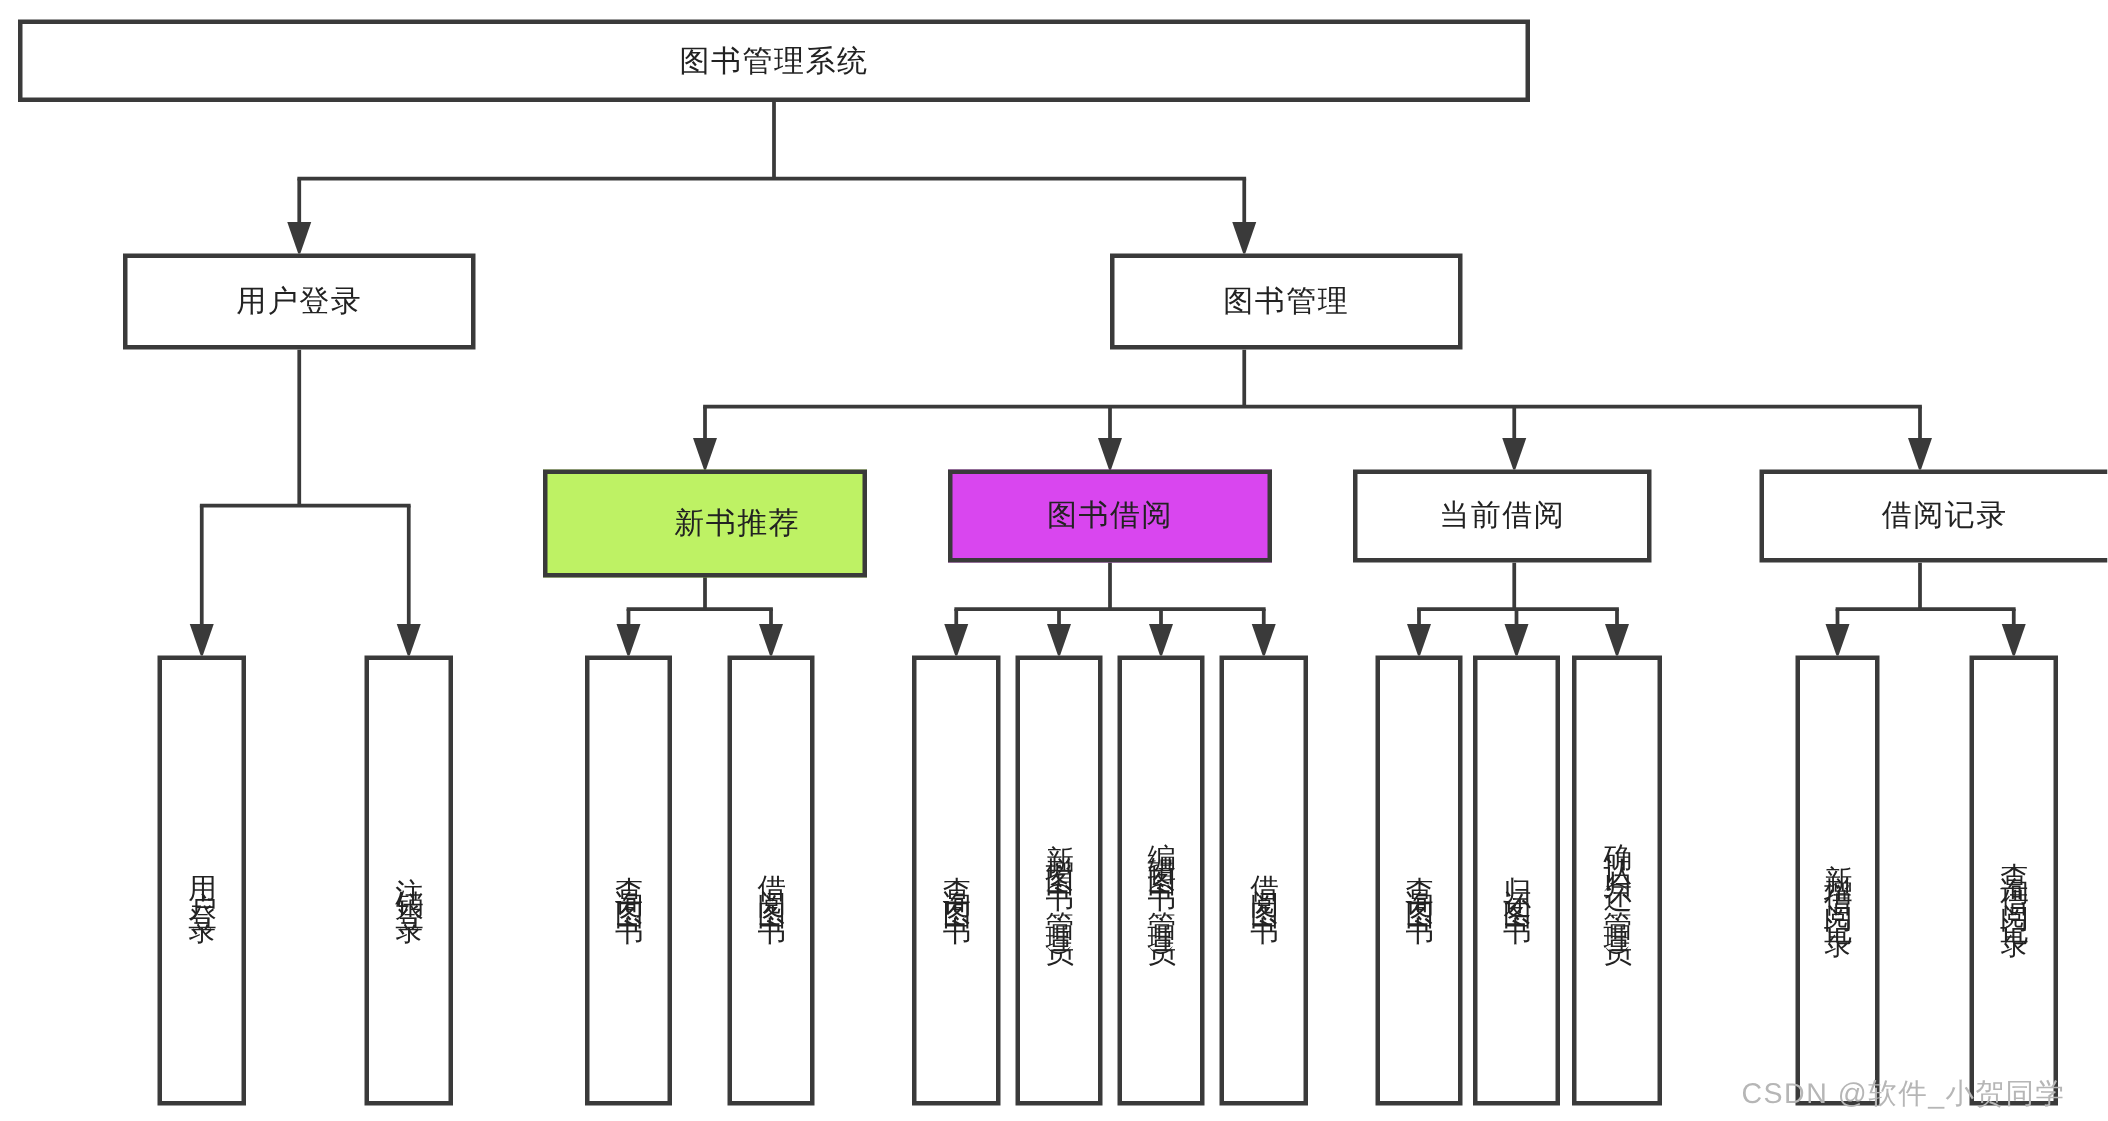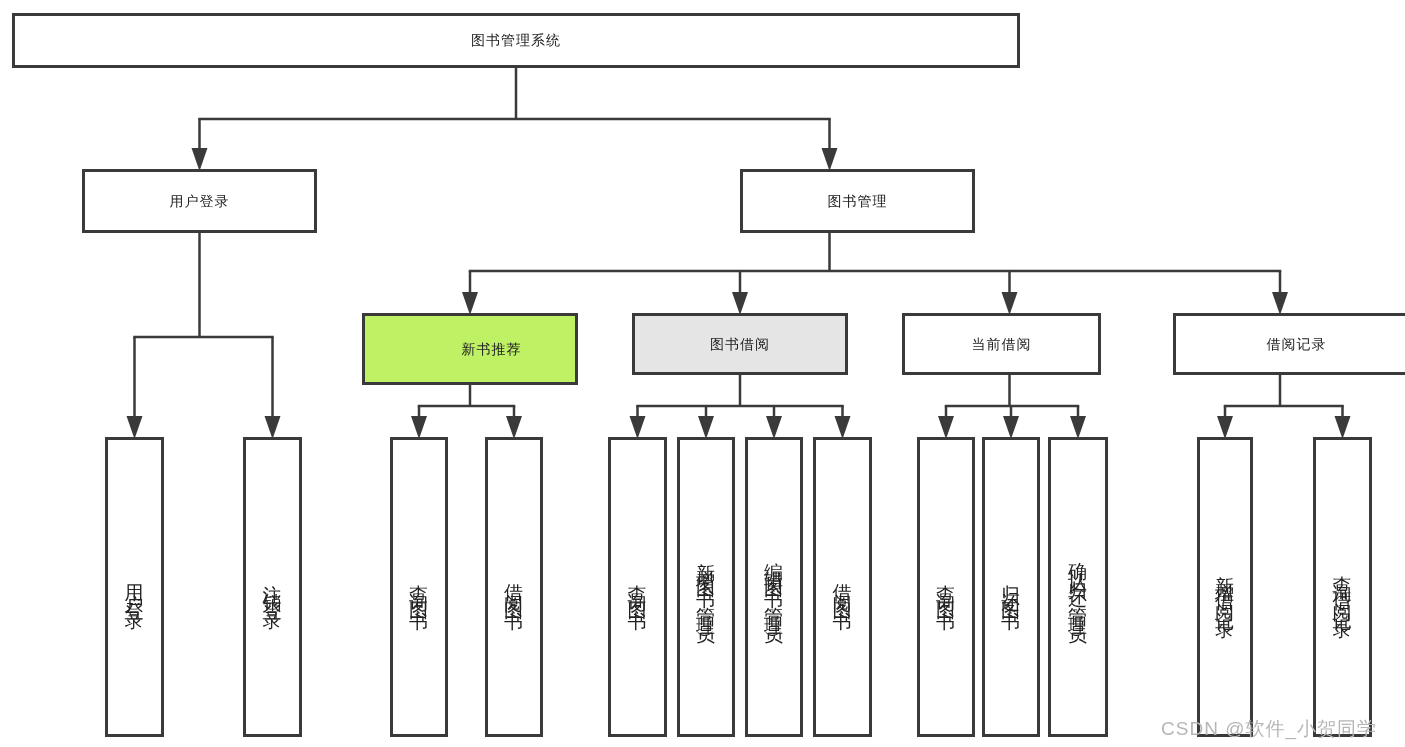--- a/index.html
+++ b/index.html
@@ -20,21 +20,21 @@
     position: absolute;
     box-sizing: border-box;
     background: #ffffff;
     border: 3px solid #3a3a3a;
     display: flex;
     align-items: center;
     justify-content: center;
     color: #222222;
   }
   .node .label {
-    font-size: 14px;
+    font-size: 20px;
     letter-spacing: 1px;
     white-space: nowrap;
     line-height: 1.2;
   }
   .node.vertical .label {
     writing-mode: vertical-rl;
     text-orientation: mixed;
     font-size: 19px;
     letter-spacing: 9px;
     line-height: 1;
@@ -114,21 +114,21 @@
     </div>
     <div class="node" style="left: 82px; top: 169px; width: 235px; height: 64px; border-color: rgb(58, 58, 58); background: rgb(255, 255, 255); color: rgb(34, 34, 34);">
       <span class="label">用户登录</span>
     </div>
     <div class="node" style="left: 740px; top: 169px; width: 235px; height: 64px; border-color: rgb(58, 58, 58); background: rgb(255, 255, 255); color: rgb(34, 34, 34);">
       <span class="label">图书管理</span>
     </div>
     <div class="node" style="left: 362px; top: 313px; width: 216px; height: 72px; border-color: rgb(58, 58, 58); background: #bef264; color: rgb(34, 34, 34); padding-left: 43px;">
       <span class="label">新书推荐</span>
     </div>
-    <div class="node" style="left: 632px; top: 313px; width: 216px; height: 62px; border-color: rgb(58, 58, 58); background: #e5e5e5; color: rgb(34, 34, 34);">
+    <div class="node" style="left: 632px; top: 313px; width: 216px; height: 62px; border-color: rgb(58, 58, 58); background: #d946ef; color: rgb(34, 34, 34);">
       <span class="label">图书借阅</span>
     </div>
     <div class="node" style="left: 902px; top: 313px; width: 199px; height: 62px; border-color: rgb(58, 58, 58); background: rgb(255, 255, 255); color: rgb(34, 34, 34);">
       <span class="label">当前借阅</span>
     </div>
     <div class="node" style="left: 1173px; top: 313px; width: 247px; height: 62px; border-color: rgb(58, 58, 58); background: rgb(255, 255, 255); color: rgb(34, 34, 34);">
       <span class="label">借阅记录</span>
     </div>
     <div class="node vertical" style="left: 105px; top: 437px; width: 59px; height: 300px; border-color: rgb(58, 58, 58); background: rgb(255, 255, 255); color: rgb(34, 34, 34);">
       <span class="label">用户登录</span>

